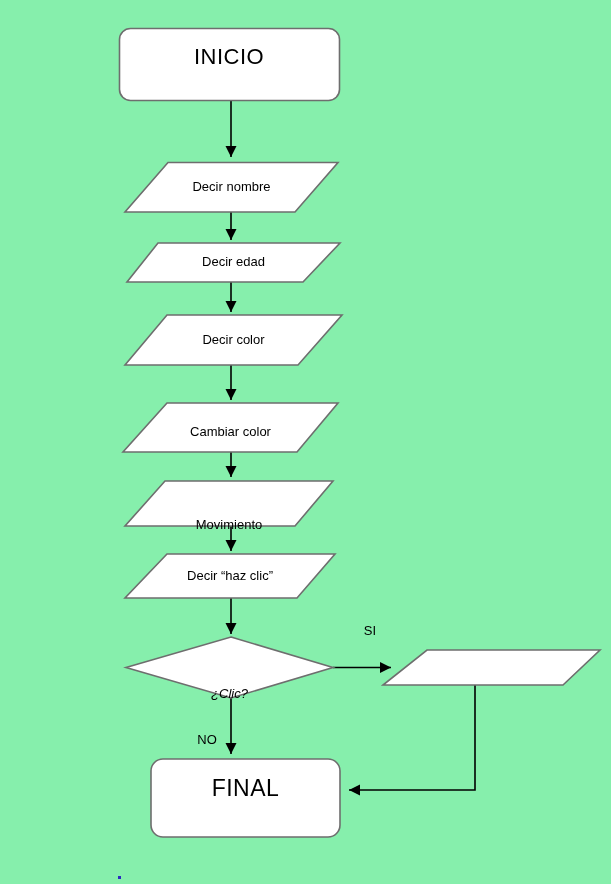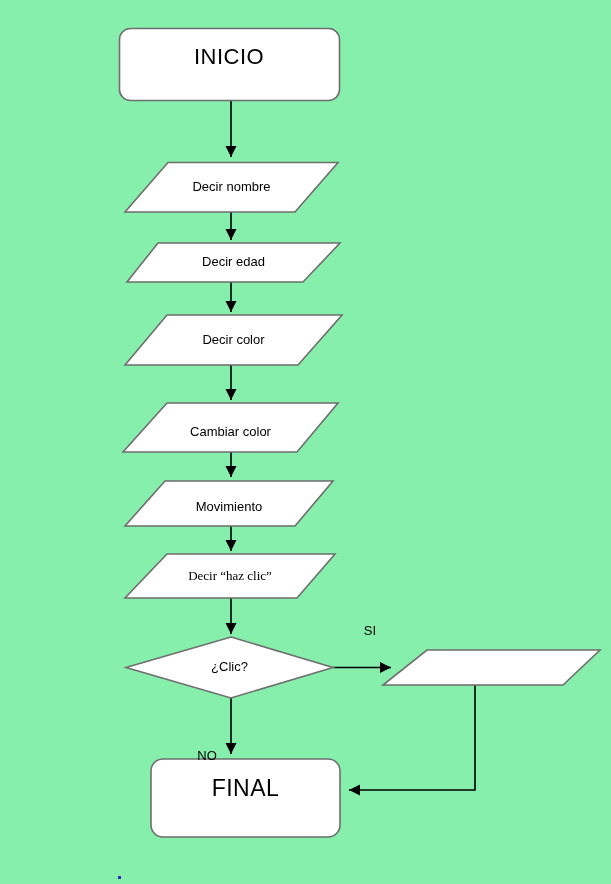--- a/index.html
+++ b/index.html
@@ -102,28 +102,28 @@
   <div class="label big" style="left:119px; top:28px; width:220px; height:72px;">INICIO</div>
 
   <div class="label" style="left:125px; top:162px; width:213px; height:50px;">Decir nombre</div>
 
   <div class="label" style="left:127px; top:243px; width:213px; height:39px;">Decir edad</div>
 
   <div class="label" style="left:125px; top:315px; width:217px; height:50px;">Decir color</div>
 
   <div class="label" style="left:123px; top:403px; width:215px; height:58px;">Cambiar color</div>
 
-  <div class="label" style="left:125px; top:481px; width:208px; height:52px;">Movimiento</div>
+  <div class="label" style="left:125px; top:499px; width:208px; height:52px;">Movimiento</div>
 
-  <div class="label" style="left:125px; top:554px; width:210px; height:44px;font-family:Liberation Serif, serif;">Decir “haz clic”</div>
+  <div class="label" style="left:125px; top:554px; width:210px; height:44px;">Decir “haz clic”</div>
 
-  <div class="label" style="left:126px; top:637px; width:207px; height:61px;">¿Clic?</div>
+  <div class="label" style="left:126px; top:664px; width:207px; height:61px;font-style:italic;">¿Clic?</div>
 
 
   <div class="label final-size" style="left:151px; top:759px; width:189px; height:78px;">FINAL</div>
 
   <div class="label branch-label" style="left:352px; top:619px; width:36px; height:24px;">SI</div>
 
-  <div class="label branch-label" style="left:188px; top:744px; width:38px; height:24px;">NO</div>
+  <div class="label branch-label" style="left:188px; top:728px; width:38px; height:24px;">NO</div>
 
   <div class="artifact-dot"></div>
 
 </div>
 
 </body></html>

